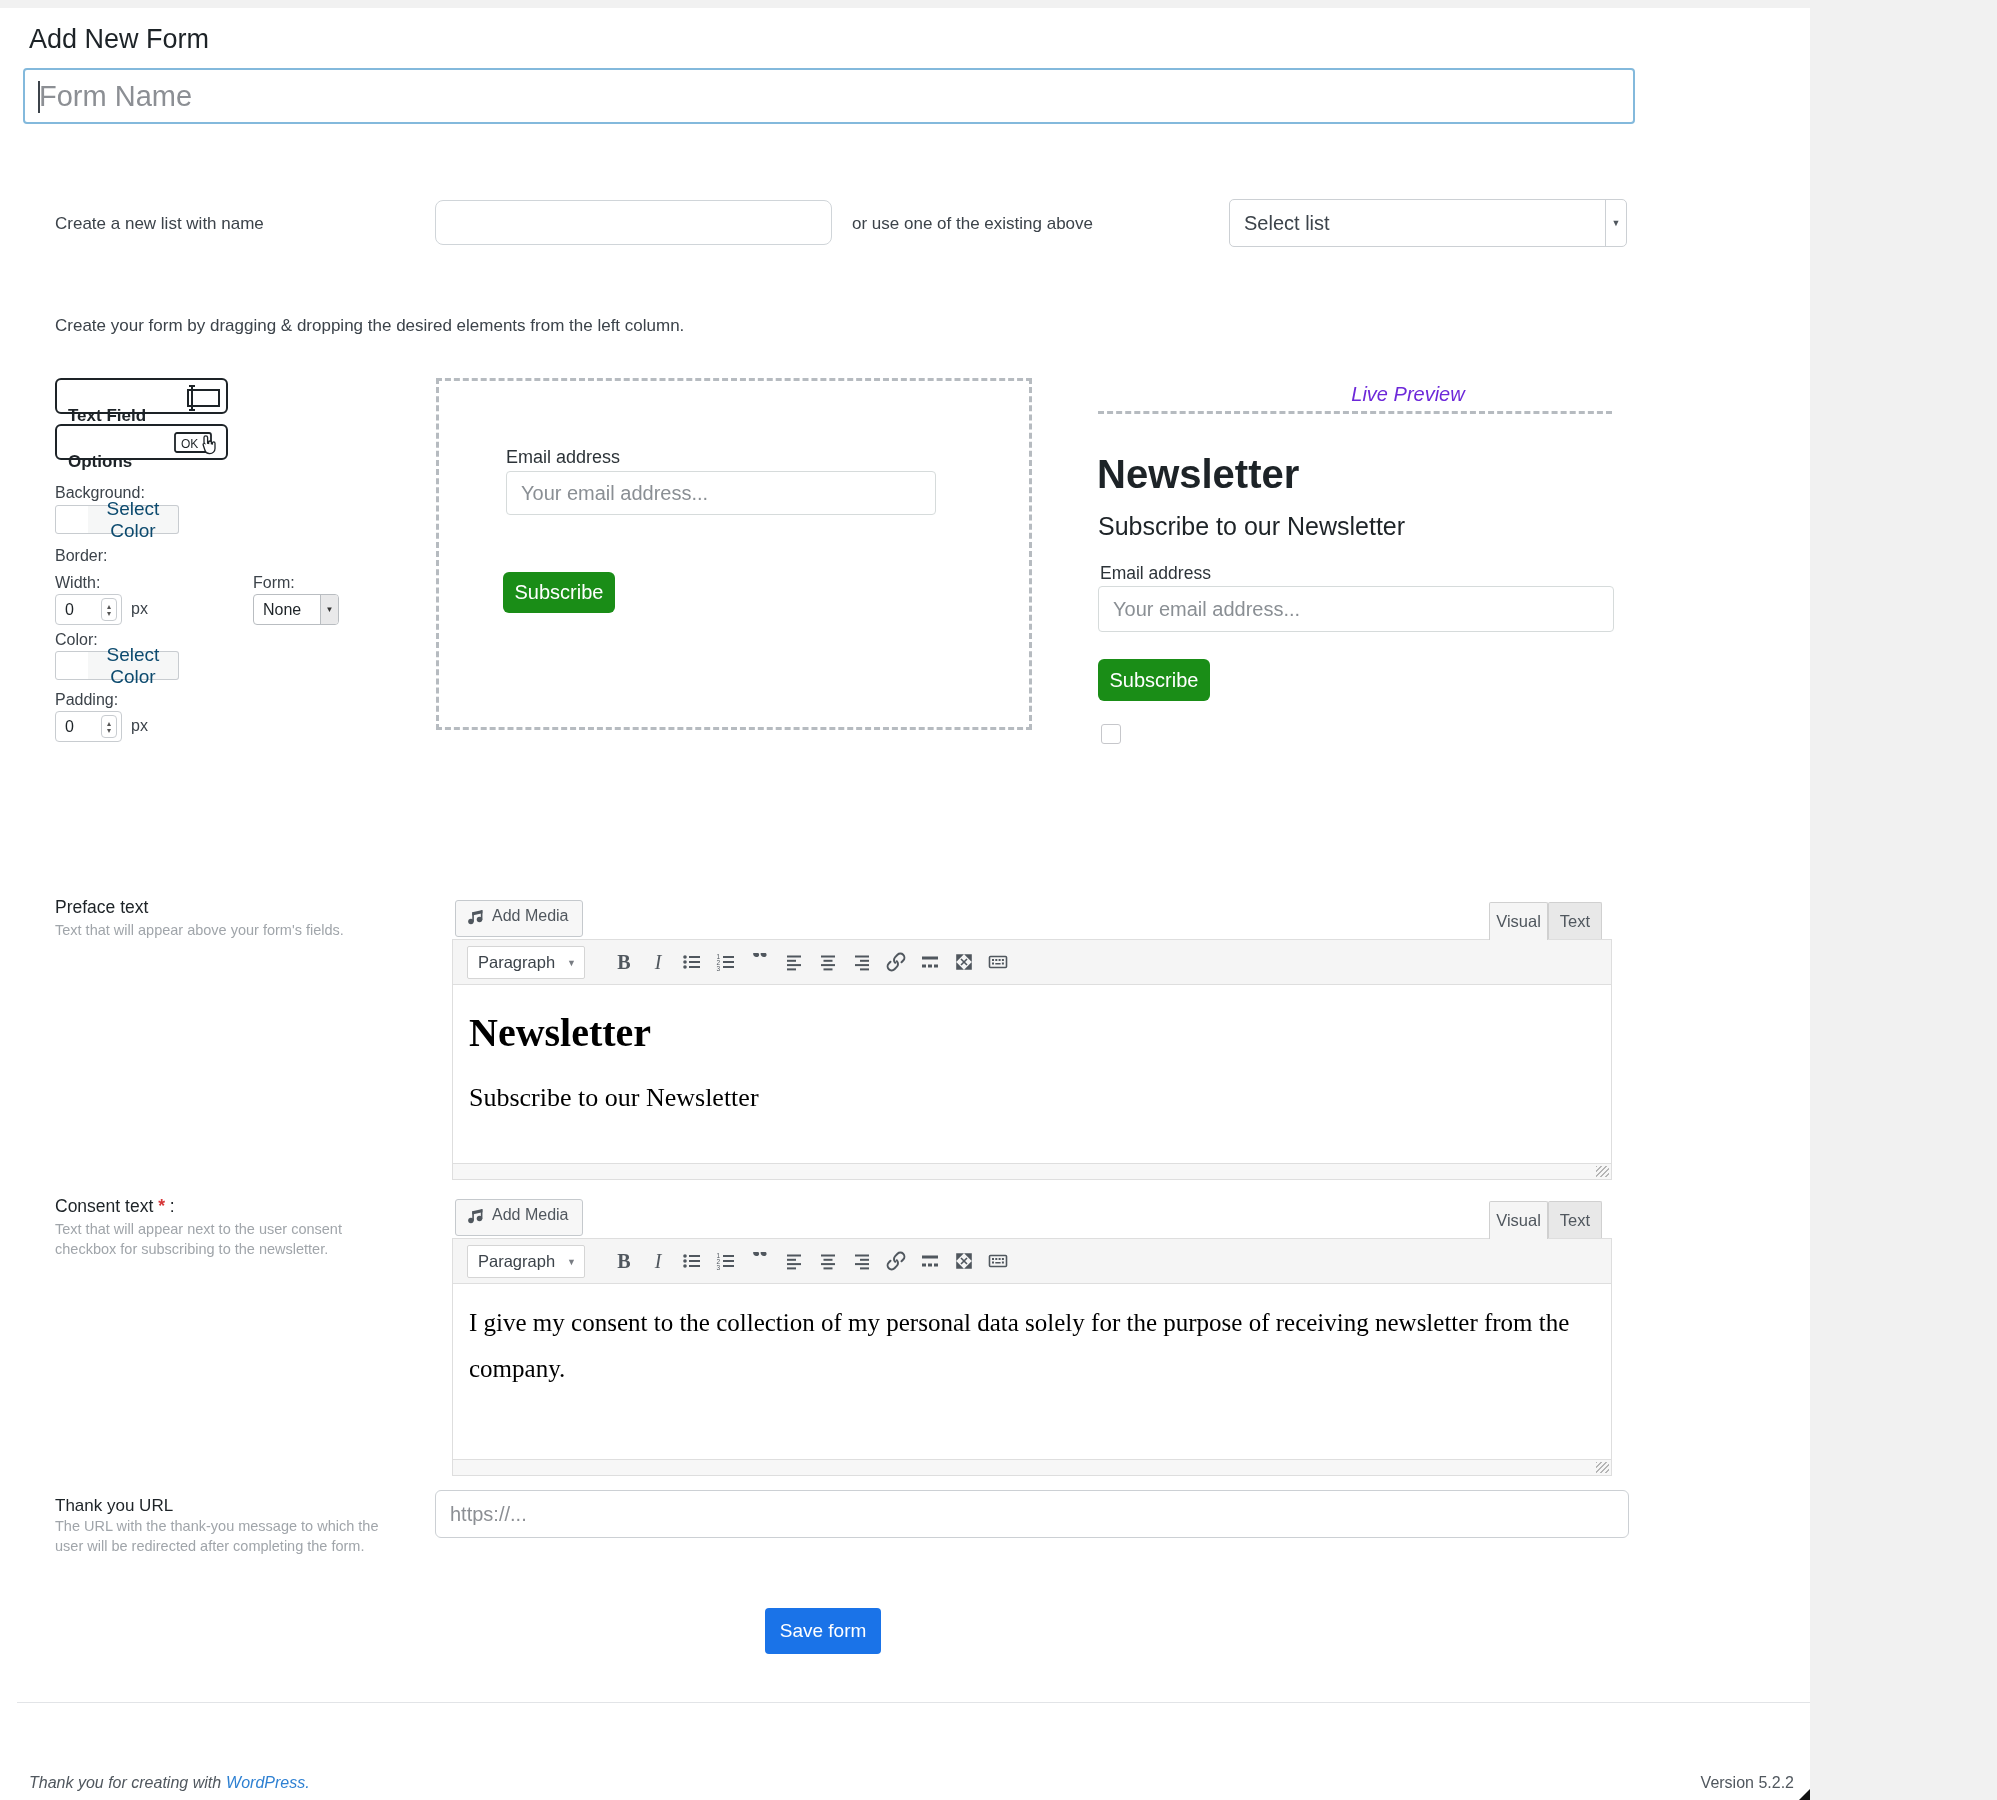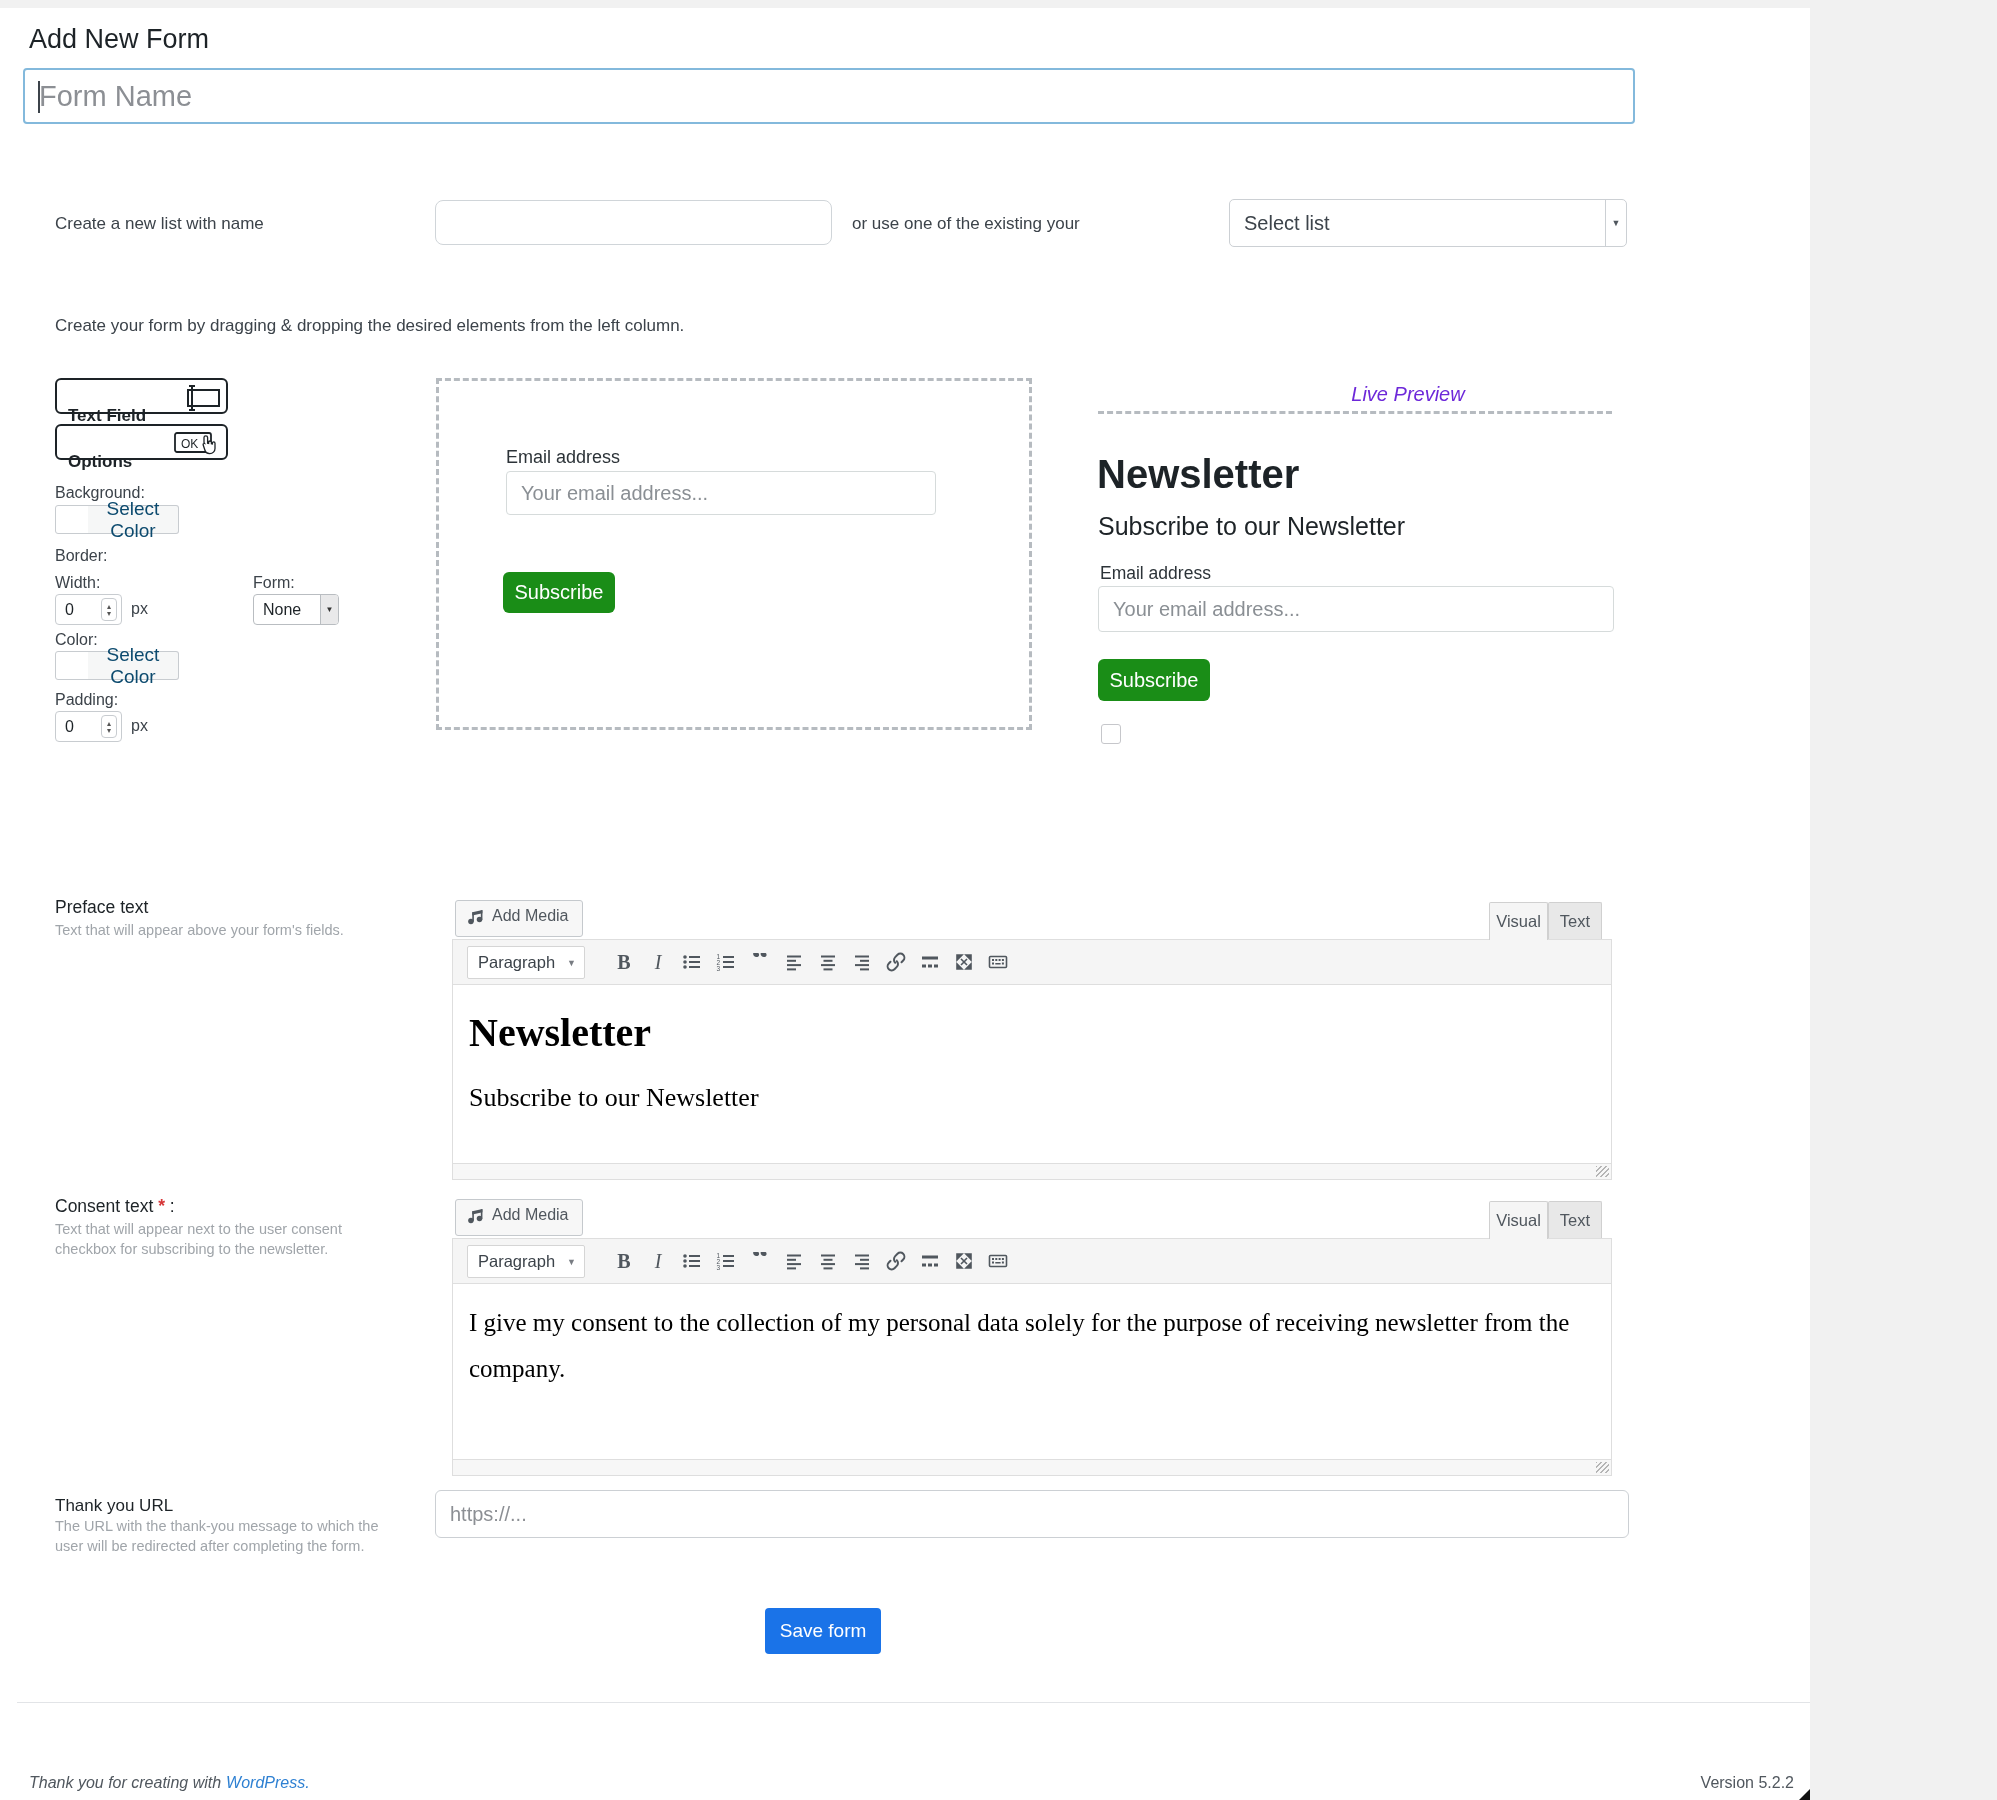--- a/index.html
+++ b/index.html
@@ -195,21 +195,21 @@
     <span>Screen Options</span>
     <span class="arrow">▼</span>
   </div>
 
   <h1 id="page-title">Add New Form</h1>
   <input id="form-name" type="text" placeholder="Form Name" style="border-color: rgb(131, 185, 220);">
   <div id="form-name-caret"></div>
 
   <div id="list-label" class="lbl">Create a new list with name</div>
   <input id="list-input" type="text" style="">
-  <div id="or-label" class="lbl">or use one of the existing your</div>
+  <div id="or-label" class="lbl">or use one of the existing above</div>
   <div id="list-select">
     <span class="val">Select list</span>
     <span class="arrow-zone">
         <span>▼</span>
       </span>
   </div>
 
   <div id="instruction" class="lbl">Create your form by dragging &amp; dropping the desired elements from the left column.</div>
 
   <div id="item-text-field" class="drag-item">

